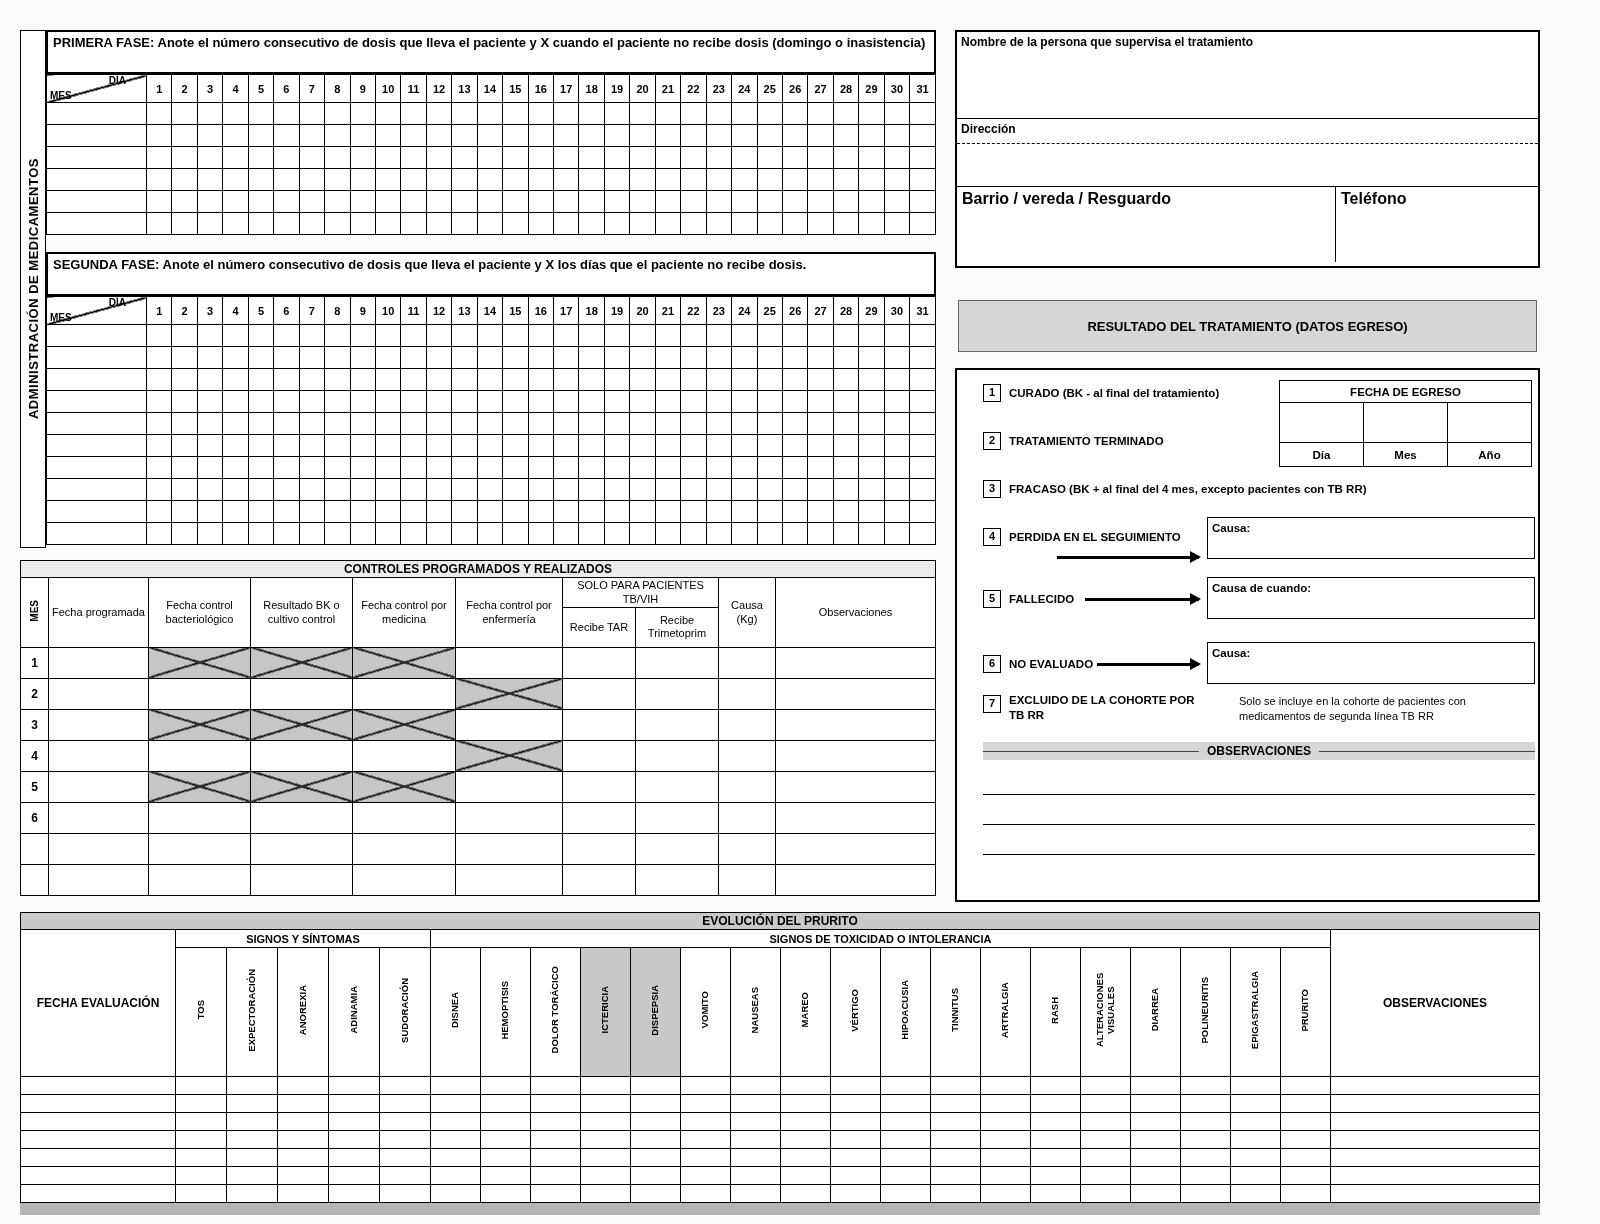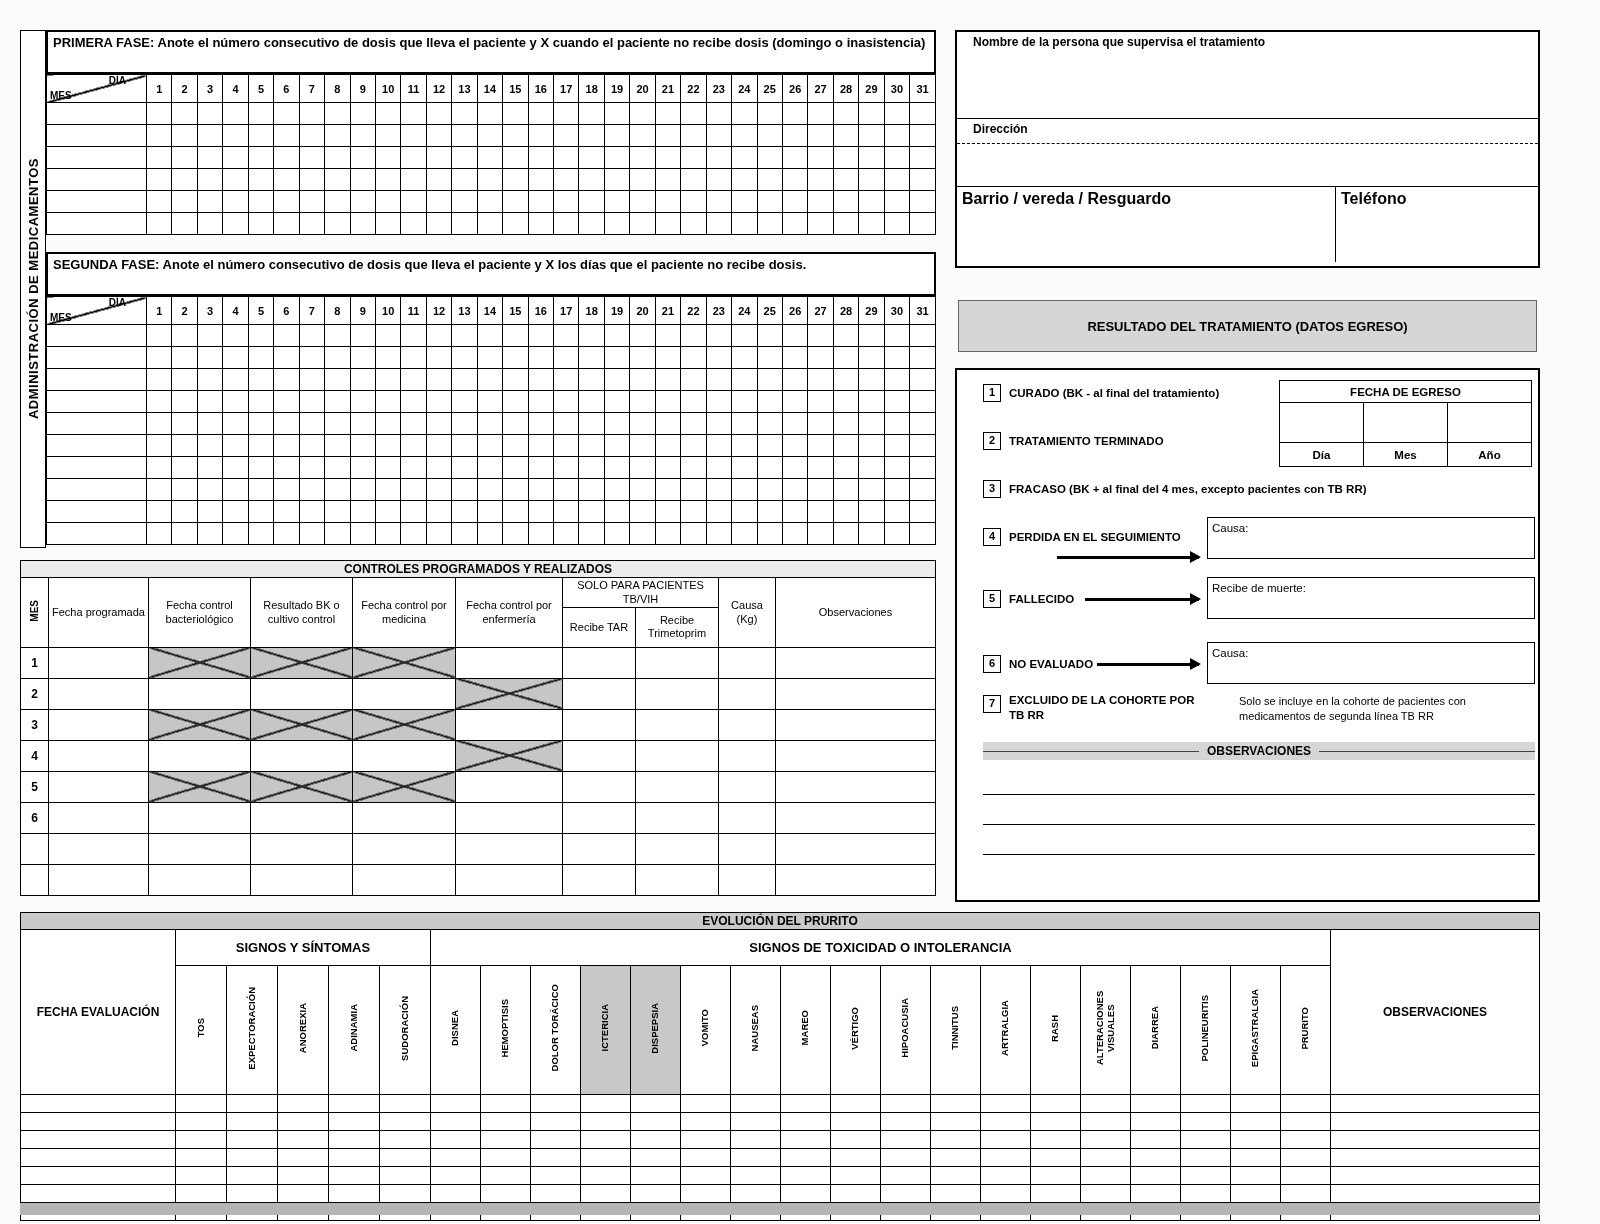--- a/index.html
+++ b/index.html
@@ -35,52 +35,52 @@
   #controles td{height:31px;}
   #controles .mes-num{font-size:12px;font-weight:bold;text-align:center;}
   #controles .vtext{font-size:10px;font-weight:bold;}
   .crossed{background-color:#c6c6c6;background-image:
     linear-gradient(to top right,transparent calc(50% - 1px),#1a1a1a calc(50% - 1px),#1a1a1a calc(50% + 1px),transparent calc(50% + 1px)),
     linear-gradient(to bottom right,transparent calc(50% - 1px),#1a1a1a calc(50% - 1px),#1a1a1a calc(50% + 1px),transparent calc(50% + 1px));}
 
   
   .right-col{position:absolute;left:955px;top:30px;width:585px;height:880px;}
   .contact-box{position:absolute;left:0;top:0;width:585px;height:238px;border:2px solid #000;background:#fff;}
-  .label-strip{font-weight:bold;font-size:12px;padding:3px 16px;height:26px;}
+  .label-strip{font-weight:bold;font-size:12px;padding:3px 4px;height:26px;}
   .strip-sep{border-top:1.5px solid #000;}
   .dashed-under{border-bottom:1.5px dashed #000;}
   .fill-a{height:60px;} .fill-b{height:42px;}
   .contact-bottom{display:flex;border-top:1.5px solid #000;height:76px;}
   .barrio-cell{width:378px;height:100%;}
   .tel-cell{flex:1;height:100%;border-left:1.5px solid #000;}
   .label-inline{font-weight:bold;font-size:16px;padding:3px 5px;}
 
   .res-title{position:absolute;left:3px;top:270px;width:579px;height:52px;background:#d6d6d6;border:1px solid #666;display:flex;align-items:center;justify-content:center;font-weight:bold;font-size:13px;}
   .res-box{position:absolute;left:0;top:338px;width:585px;height:534px;border:2px solid #000;background:#fff;}
   .num-box{position:absolute;left:26px;width:18px;height:18px;border:1.5px solid #000;font-size:11px;font-weight:bold;text-align:center;line-height:15px;}
   .item-label{position:absolute;left:52px;font-weight:bold;font-size:11.5px;line-height:1.3;}
   .item-note{position:absolute;font-size:11px;line-height:1.35;}
   .causa-box{position:absolute;left:250px;width:328px;height:42px;border:1.5px solid #000;background:#fff;}
-  .causa-box span{font-weight:normal;font-size:11.5px;padding:2px 4px;display:inline-block;}
+  .causa-box span{font-weight:bold;font-size:11.5px;padding:2px 4px;display:inline-block;}
   .arrow{position:absolute;height:2.5px;background:#000;}
   .arrow::after{content:"";position:absolute;right:-2px;top:-5px;width:0;height:0;border-left:11px solid #000;border-top:6px solid transparent;border-bottom:6px solid transparent;}
   .fecha-egreso{position:absolute;left:322px;top:10px;width:253px;}
   .fecha-egreso th,.fecha-egreso td{border:1.5px solid #000;font-size:11.5px;text-align:center;margin-top:8px;}
   .fecha-egreso th{height:22px;font-weight:bold;}
   .fe-empty td{height:40px;}
   .fe-labels td{height:24px;font-weight:bold;}
   .obs-bar{position:absolute;left:26px;top:372px;width:552px;height:18px;background:#d6d6d6;display:flex;align-items:center;justify-content:center;}
   .obs-bar::before{content:"";position:absolute;left:0;right:0;top:50%;border-top:1.5px solid #444;}
   .obs-bar span{position:relative;background:#d6d6d6;padding:0 8px;font-weight:bold;font-size:12px;}
   .obs-line{position:absolute;left:26px;width:552px;border-bottom:1.5px solid #000;}
 
   
   #evolucion{position:absolute;left:20px;top:912px;width:1520px;}
   #evolucion .evo-title{height:17px;background:#c9c9c9;font-size:12px;font-weight:bold;text-align:center;}
-  #evolucion .grp-h{height:36px;font-size:13px;font-weight:bold;text-align:center;margin-top:8px;}
+  #evolucion .grp-h{height:18px;font-size:11px;font-weight:bold;text-align:center;margin-top:8px;}
   #evolucion .big-h{font-size:12px;font-weight:bold;text-align:center;vertical-align:middle;}
   #evolucion .vcell{height:128px;text-align:center;vertical-align:middle;}
   #evolucion .vcell .vtext{font-size:9.5px;font-weight:bold;line-height:1.15;max-height:124px;}
   #evolucion .vcell.hl{background:#c8c8c8;}
   #evolucion tr.evo-row td{height:18px;}
 
   .bottom-strip{position:absolute;left:20px;top:1203px;width:1520px;height:12px;background:#b5b5b5;}
 </style>
 </head>
 <body>
@@ -972,21 +972,21 @@
       <div class="item-label" style="top:160px">PERDIDA EN EL SEGUIMIENTO</div>
       <div class="arrow" style="top:186px;left:100px;width:142px"></div>
       <div class="causa-box" style="top:147px">
         <span>Causa:</span>
       </div>
 
       <div class="num-box" style="top:220px">5</div>
       <div class="item-label" style="top:222px">FALLECIDO</div>
       <div class="arrow" style="top:228px;left:128px;width:114px"></div>
       <div class="causa-box" style="top:207px">
-        <span>Recibe de muerte:</span>
+        <span>Causa de cuando:</span>
       </div>
 
       <div class="num-box" style="top:285px">6</div>
       <div class="item-label" style="top:287px">NO EVALUADO</div>
       <div class="arrow" style="top:293px;left:140px;width:102px"></div>
       <div class="causa-box" style="top:272px">
         <span>Causa:</span>
       </div>
 
       <div class="num-box" style="top:325px">7</div>

